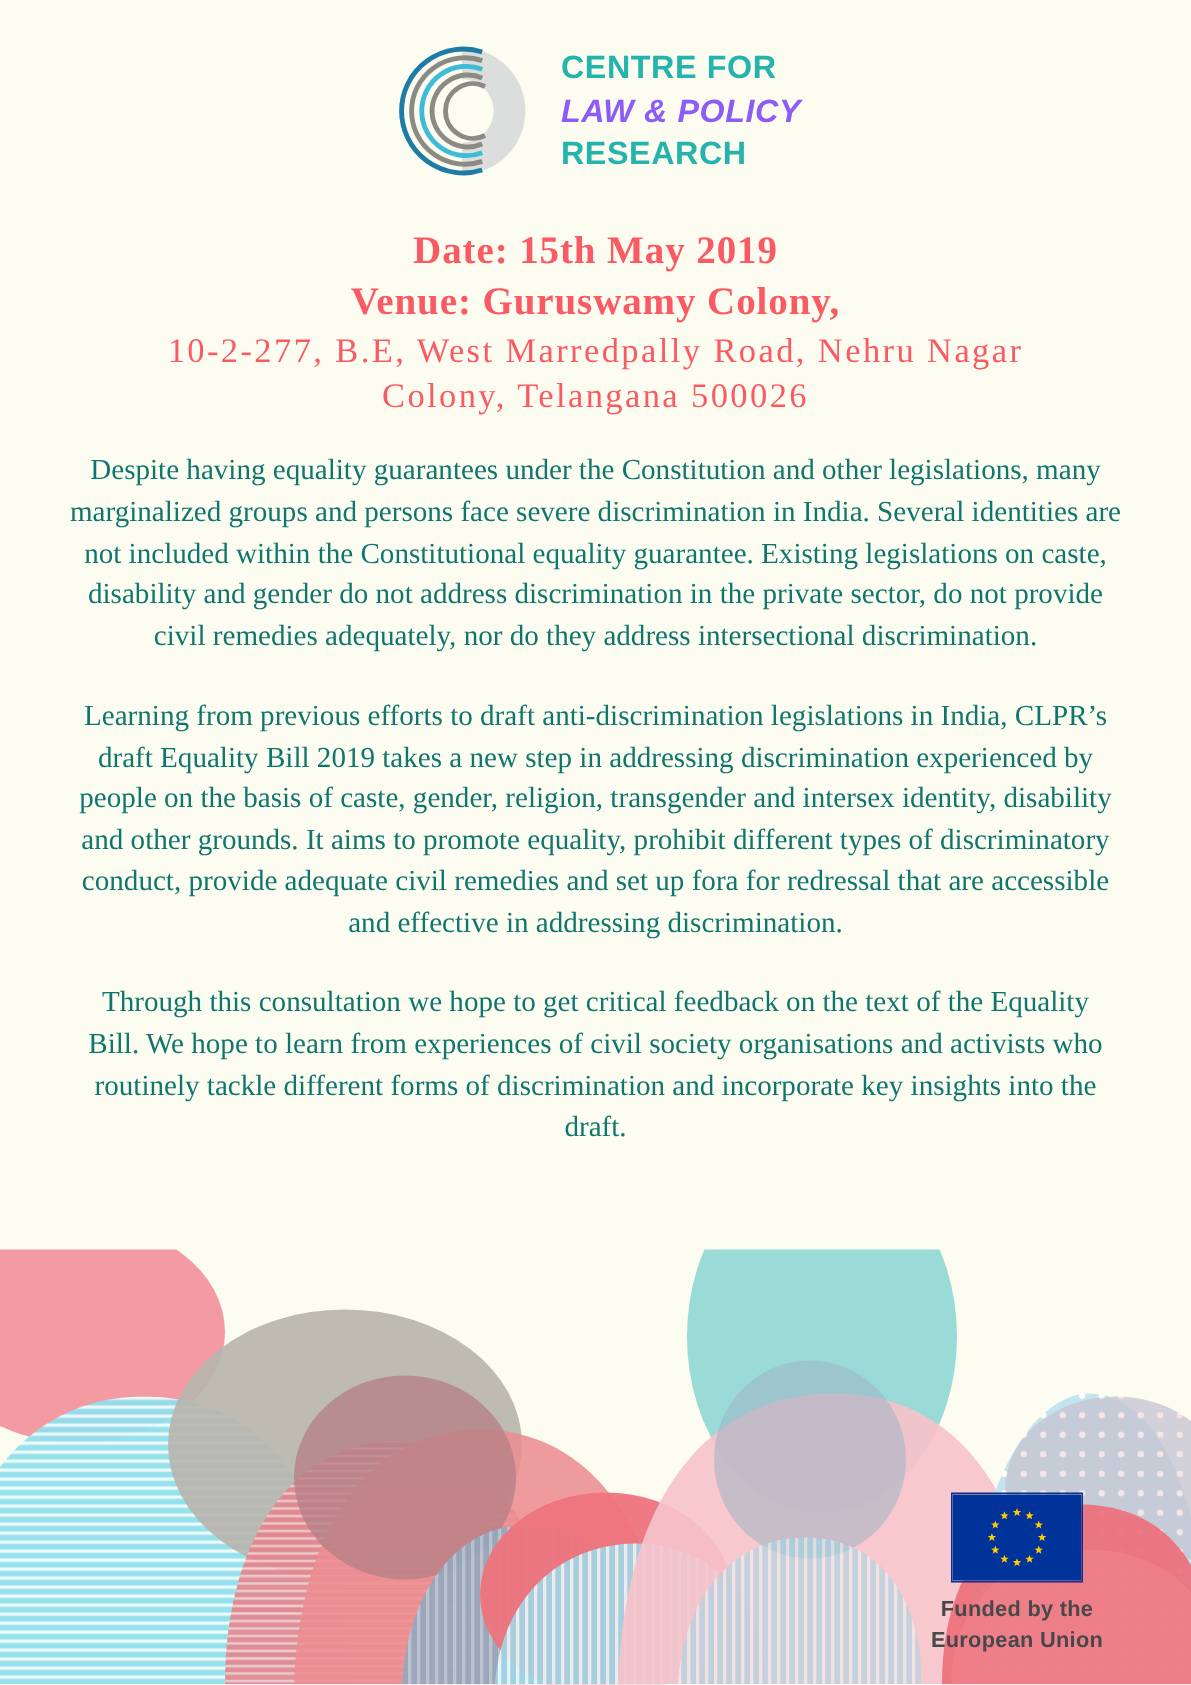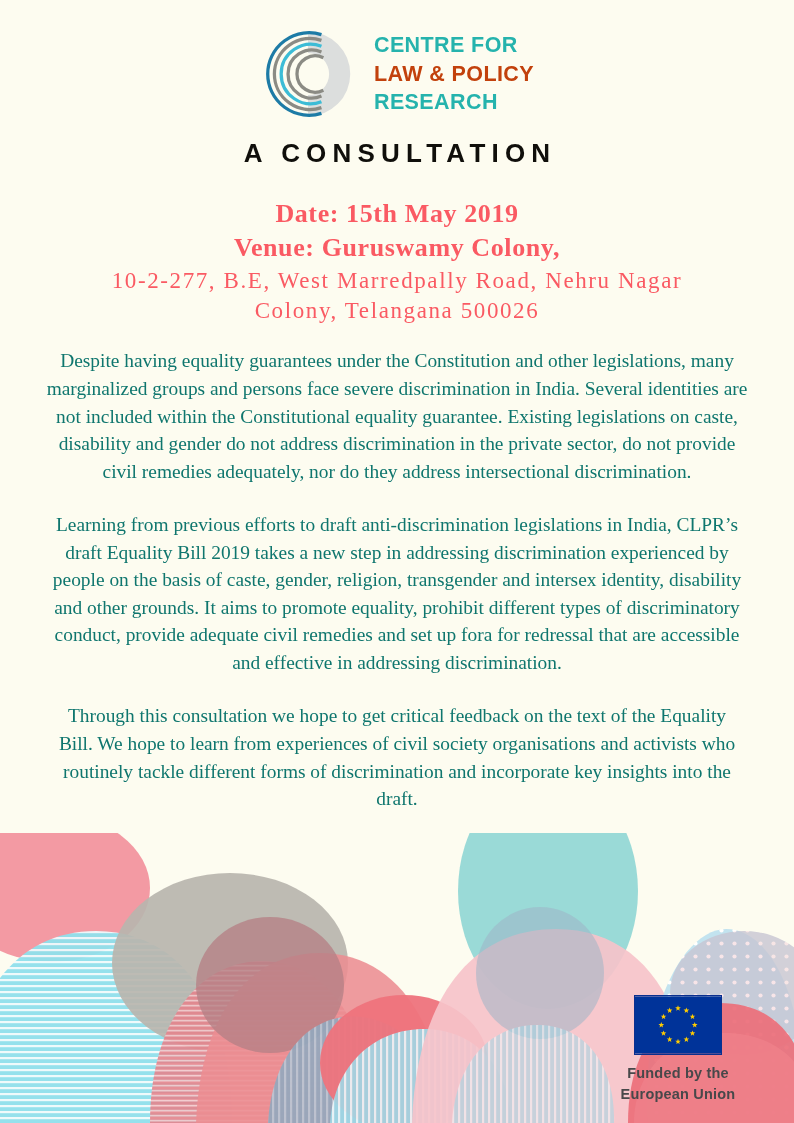--- a/index.html
+++ b/index.html
@@ -48,21 +48,21 @@
     flex: 0 0 auto;
   }
   .logo-text {
     font-family: "Liberation Sans", "DejaVu Sans", sans-serif;
     font-weight: 700;
     font-size: 21.5px;
     line-height: 1.33;
     letter-spacing: 0.4px;
   }
   .logo-l1, .logo-l3 { color: #25b3ad; }
-  .logo-l2 { color: #c2410c; }
+  .logo-l2 { color: #8b5cf6; font-style: italic; }
 
   
   .title {
     text-align: center;
     font-family: "Liberation Sans", "DejaVu Sans", sans-serif;
     font-weight: 700;
     color: #100f0b;
     font-size: 49px;
     letter-spacing: 9.5px;
     margin: 24px 0 0 0;
@@ -229,21 +229,20 @@
         <path d="M64 27 A25 25 0 1 0 64 73" fill="none" stroke="#8b8b84" stroke-width="3.4"></path>
         <path d="M66 33 A19 19 0 1 0 66 67" fill="none" stroke="#8b8b84" stroke-width="3.4"></path>
       </svg>
       <div class="logo-text">
         <div class="logo-l1">CENTRE FOR</div>
         <div class="logo-l2">LAW &amp; POLICY</div>
         <div class="logo-l3">RESEARCH</div>
       </div>
     </div>
 
-    <h2 class="subtitle">A CONSULTATION</h2>
 
     <div class="event-block">
       <div class="event-line-strong">Date: 15th May 2019</div>
       <div class="event-line-strong">Venue: Guruswamy Colony,</div>
       <div class="event-line-addr">10-2-277, B.E, West Marredpally Road, Nehru Nagar</div>
       <div class="event-line-addr">Colony, Telangana 500026</div>
     </div>
 
     <div class="body-copy">
       <p class="para p1">Despite having equality guarantees under the Constitution and other legislations, many marginalized groups and persons face severe discrimination in India. Several identities are not included within the Constitutional equality guarantee. Existing legislations on caste, disability and gender do not address discrimination in the private sector, do not provide civil remedies adequately, nor do they address intersectional discrimination.</p>

